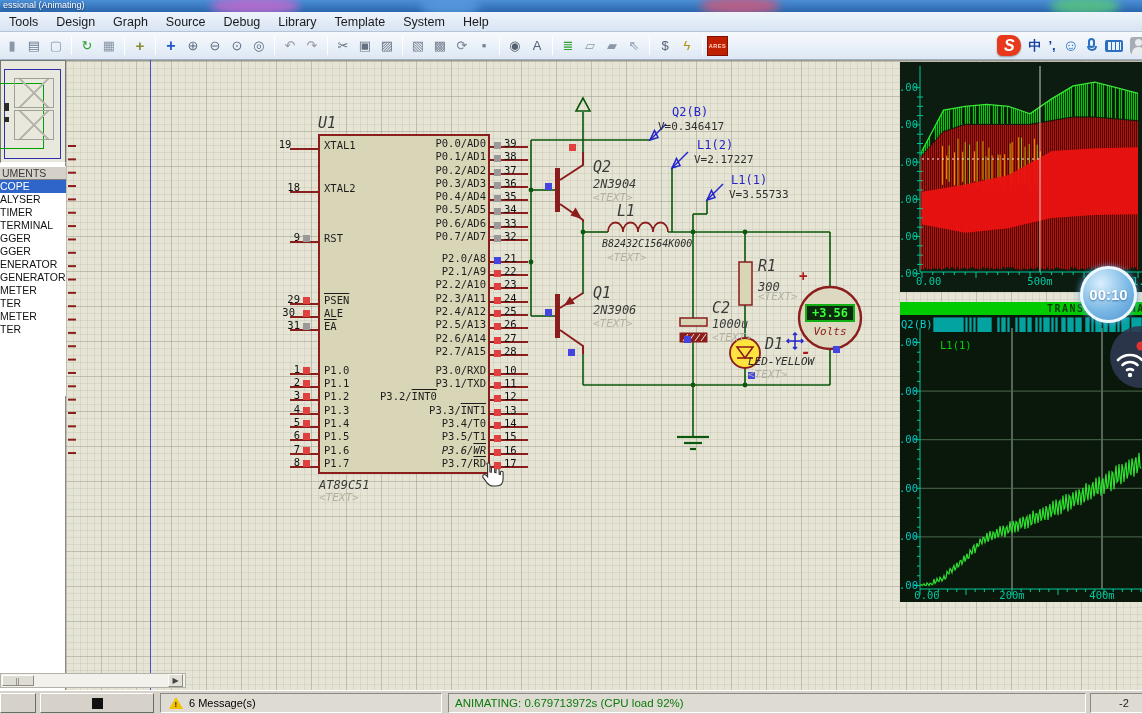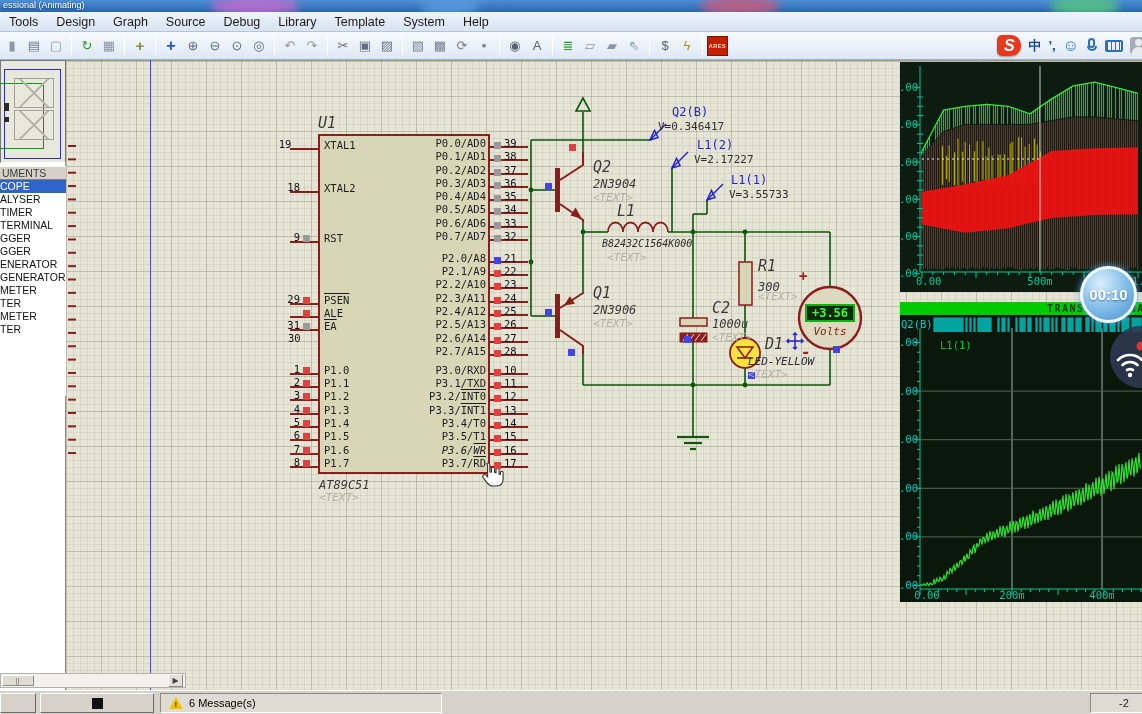--- a/index.html
+++ b/index.html
@@ -901,21 +901,21 @@
       <div class="plab" style="left: 324px; top: 182px;">XTAL2</div>
       <div class="pline" style="left: 290px; width: 28px; top: 241px;"></div>
       <div class="pnum" style="left: 270px; width: 30px; top: 231px; text-align: right;">9</div>
       <div class="psq gray" style="left: 303px; top: 235px;"></div>
       <div class="plab" style="left: 324px; top: 232px;">RST</div>
       <div class="pline" style="left: 290px; width: 28px; top: 303px;"></div>
       <div class="pnum" style="left: 270px; width: 30px; top: 293px; text-align: right;">29</div>
       <div class="psq red" style="left: 303px; top: 297px;"></div>
       <div class="plab" style="left: 324px; top: 294px;"><span style="text-decoration:overline">PSEN</span></div>
       <div class="pline" style="left: 290px; width: 28px; top: 316px;"></div>
-      <div class="pnum" style="left: 288px; width: 30px; top: 306px; text-align: left; margin-top: 26px;">30</div>
+      <div class="pnum" style="left: 265px; width: 30px; top: 306px; text-align: right;">30</div>
       <div class="psq red" style="left: 303px; top: 310px;"></div>
       <div class="plab" style="left: 324px; top: 307px;">ALE</div>
       <div class="pline" style="left: 290px; width: 28px; top: 329px;"></div>
       <div class="pnum" style="left: 270px; width: 30px; top: 319px; text-align: right;">31</div>
       <div class="psq gray" style="left: 303px; top: 323px;"></div>
       <div class="plab" style="left: 324px; top: 320px;"><span style="text-decoration:overline">EA</span></div>
       <div class="pline" style="left: 290px; width: 28px; top: 373px;"></div>
       <div class="pnum" style="left: 270px; width: 30px; top: 363px; text-align: right;">1</div>
       <div class="psq red" style="left: 303px; top: 367px;"></div>
       <div class="plab" style="left: 324px; top: 364px;">P1.0</div>
@@ -1015,21 +1015,21 @@
       <div class="psq red" style="left: 494px; top: 369px;"></div>
       <div class="pnum" style="left: 504px; top: 364px;">10</div>
       <div class="plab" style="left: 380px; width: 106px; top: 364px; text-align: right;">P3.0/RXD</div>
       <div class="pline" style="left: 490px; width: 38px; top: 386px;"></div>
       <div class="psq red" style="left: 494px; top: 382px;"></div>
       <div class="pnum" style="left: 504px; top: 377px; text-align: right;">11</div>
       <div class="plab" style="left: 380px; width: 106px; top: 377px; text-align: right;">P3.1/TXD</div>
       <div class="pline" style="left: 490px; width: 38px; top: 399px;"></div>
       <div class="psq red" style="left: 494px; top: 395px;"></div>
       <div class="pnum" style="left: 504px; top: 390px;">12</div>
-      <div class="plab" style="left: 380px; width: 106px; top: 390px; text-align: right;">P3.2/<span style="text-decoration:overline">INT0</span></div>
+      <div class="plab" style="left: 380px; width: 106px; top: 390px; text-align: left;">P3.2/<span style="text-decoration:overline">INT0</span></div>
       <div class="pline" style="left: 490px; width: 38px; top: 413px;"></div>
       <div class="psq red" style="left: 494px; top: 409px;"></div>
       <div class="pnum" style="left: 504px; top: 404px;">13</div>
       <div class="plab" style="left: 380px; width: 106px; top: 404px; text-align: right;">P3.3/<span style="text-decoration:overline">INT1</span></div>
       <div class="pline" style="left: 490px; width: 38px; top: 426px;"></div>
       <div class="psq red" style="left: 494px; top: 422px;"></div>
       <div class="pnum" style="left: 504px; top: 417px;">14</div>
       <div class="plab" style="left: 380px; width: 106px; top: 417px; text-align: right;">P3.4/T0</div>
       <div class="pline" style="left: 490px; width: 38px; top: 439px;"></div>
       <div class="psq red" style="left: 494px; top: 435px;"></div>
@@ -1069,18 +1069,21 @@
     <div class="sb-raised" style="left:0;width:36px;"></div>
     <div class="sb-raised" style="left:40px;width:114px;display:flex;">
         <div class="stop-sq"></div>
       </div>
     <div class="sb-sunken" style="left:160px;width:282px;">
       <div class="warn-tri">
           <span class="ex">!</span>
         </div>
       <span>6 Message(s)</span>
     </div>
+    <div class="sb-sunken" style="left:448px;width:638px;">
+      <span id="anim-text">ANIMATING: 0.679713972s (CPU load 92%)</span>
+    </div>
     <div class="sb-sunken" style="left:1090px;width:60px;">
       <span style="padding-left:28px;color:#222;">-2</span>
     </div>
   </div>
 
 </div>
 
 </body></html>

